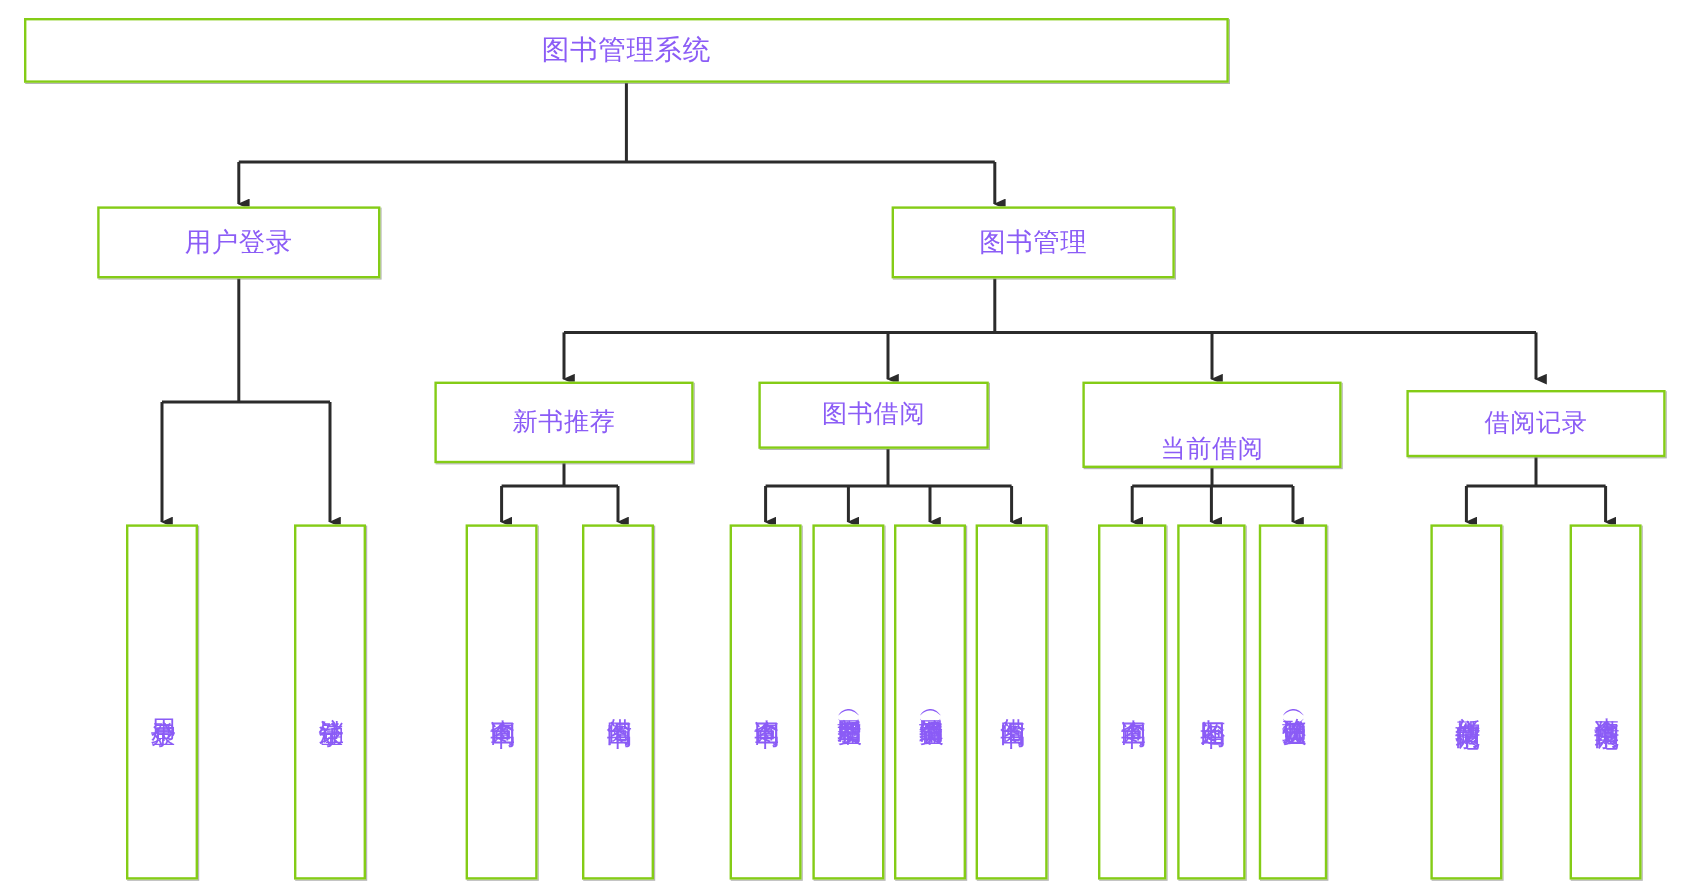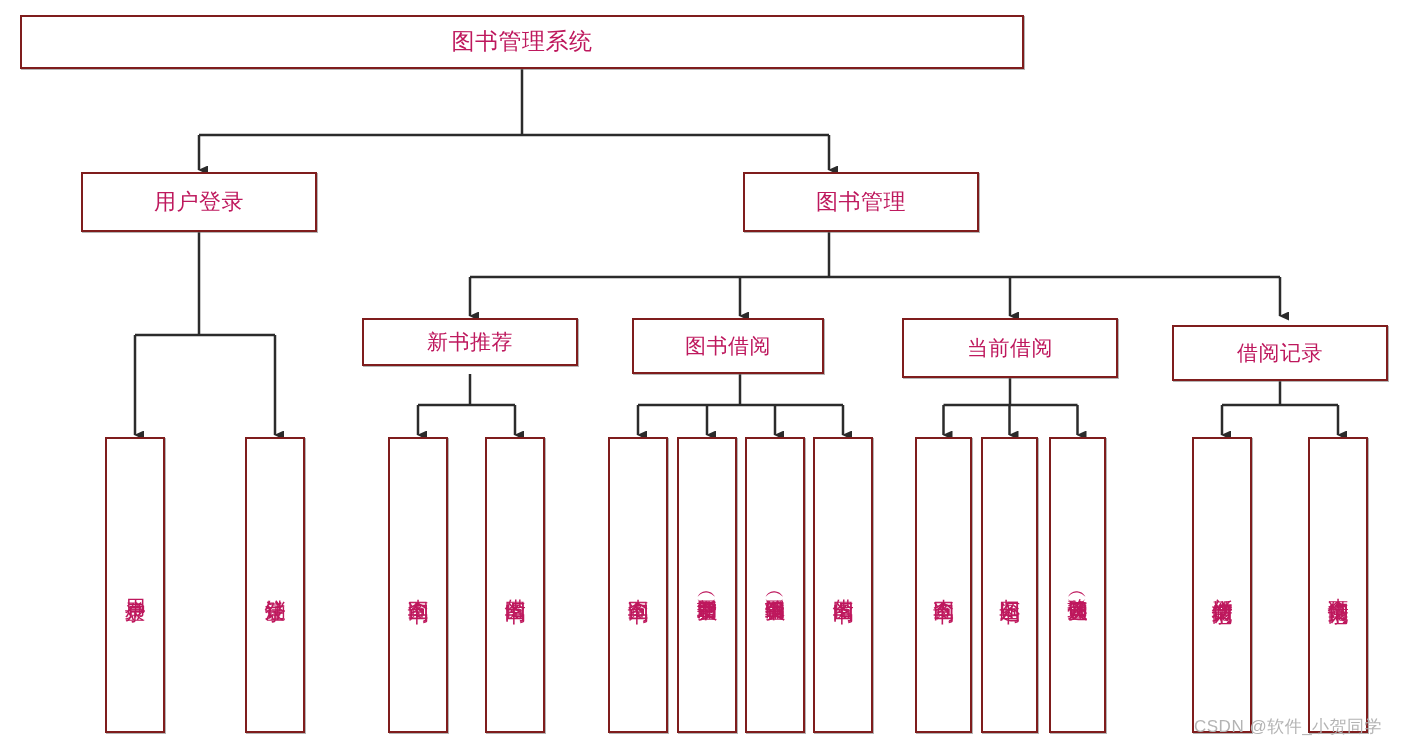--- a/index.html
+++ b/index.html
@@ -23,26 +23,26 @@
     left: 0;
     top: 0;
     width: 1405px;
     height: 747px;
     pointer-events: none;
   }
   .node {
     position: absolute;
     box-sizing: border-box;
     background: #ffffff;
-    border: 2px solid #7f1d1d;
+    border: 2px solid #84cc16;
     box-shadow: 1px 1px 0 rgba(120,120,120,0.55);
     display: flex;
     align-items: center;
     justify-content: center;
-    color: #be185d;
+    color: #8b5cf6;
     z-index: 2;
   }
   .node-label {
     display: block;
     text-align: center;
     line-height: 1.18;
     letter-spacing: 0.5px;
     white-space: nowrap;
   }
   .node.level-0 .node-label { font-size: 23px; }
@@ -127,27 +127,27 @@
   <div id="node-layer">
       <div class="node level-0" style="left: 20px; top: 15px; width: 1004px; height: 54px;">
         <span class="node-label">图书管理系统</span>
       </div>
       <div class="node level-1" style="left: 81px; top: 172px; width: 236px; height: 60px;">
         <span class="node-label">用户登录</span>
       </div>
       <div class="node level-1" style="left: 711px; top: 172px; width: 236px; height: 60px; margin-left: 32px;">
         <span class="node-label">图书管理</span>
       </div>
-      <div class="node level-2" style="left: 362px; top: 318px; width: 216px; height: 48px;">
+      <div class="node level-2" style="left: 362px; top: 318px; width: 216px; height: 68px;">
         <span class="node-label">新书推荐</span>
       </div>
       <div class="node level-2" style="left: 632px; top: 318px; width: 192px; height: 56px;">
         <span class="node-label">图书借阅</span>
       </div>
-      <div class="node level-2" style="left: 902px; top: 318px; width: 216px; height: 60px;">
+      <div class="node level-2" style="left: 902px; top: 318px; width: 216px; height: 72px; align-items: flex-end;">
         <span class="node-label">当前借阅</span>
       </div>
       <div class="node level-2" style="left: 1172px; top: 325px; width: 216px; height: 56px;">
         <span class="node-label">借阅记录</span>
       </div>
       <div class="node level-3 leaf" style="left: 105px; top: 437px; width: 60px; height: 296px;">
         <span class="node-label">用户登录</span>
       </div>
       <div class="node level-3 leaf" style="left: 245px; top: 437px; width: 60px; height: 296px;">
         <span class="node-label">注销登录</span>
@@ -180,14 +180,13 @@
         <span class="node-label">确认归还（管理员）</span>
       </div>
       <div class="node level-3 leaf" style="left: 1192px; top: 437px; width: 60px; height: 296px;">
         <span class="node-label">新增借阅记录</span>
       </div>
       <div class="node level-3 leaf" style="left: 1308px; top: 437px; width: 60px; height: 296px;">
         <span class="node-label">查询借阅记录</span>
       </div>
     </div>
 
-  <div id="watermark" style="left: 1194px; top: 715px;">CSDN @软件_小贺同学</div>
 </div>
 
 </body></html>

